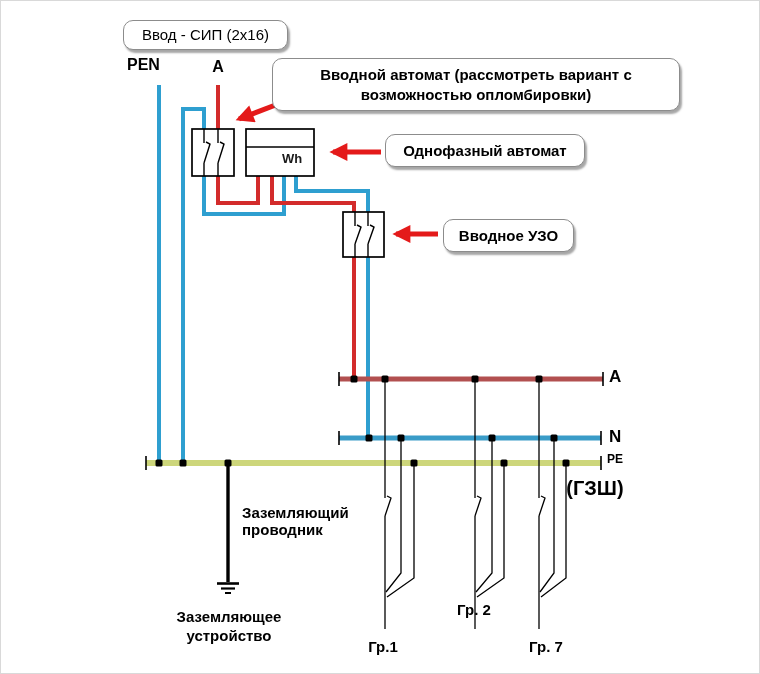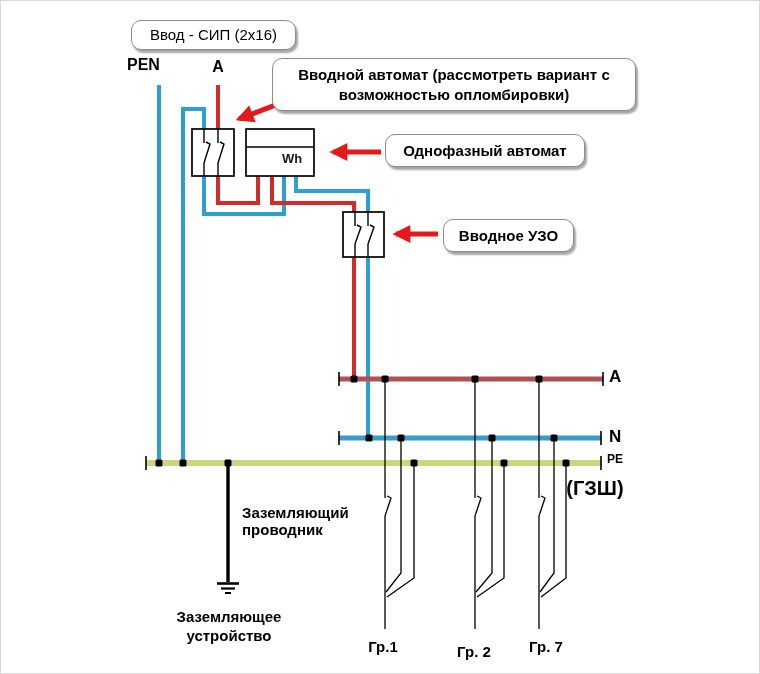--- a/index.html
+++ b/index.html
@@ -133,25 +133,25 @@
         <path d="M354,211 V225 M354,243 V256 M354,243 L360,226 l-4,-2"></path>
         <path d="M367,211 V225 M367,243 V256 M367,243 L373,226 l-4,-2"></path>
       </g>
     </g>
 
     <line x1="298" y1="95" x2="238" y2="118" stroke="var(--arrow)" stroke-width="5" marker-end="url(#arr)"></line>
     <line x1="380" y1="151" x2="332" y2="151" stroke="var(--arrow)" stroke-width="5" marker-end="url(#arr)"></line>
     <line x1="437" y1="233" x2="395" y2="233" stroke="var(--arrow)" stroke-width="5" marker-end="url(#arr)"></line>
   </svg>
 
-  <div class="box title" style="left:122px; top:19px; width:165px; height:30px;margin-left:8px;">
+  <div class="box title" style="left:122px; top:19px; width:165px; height:30px;">
     <span>Ввод - СИП (2x16)</span>
   </div>
 
-  <div class="box" style="left:271px; top:57px; width:364px; height:53px;">
+  <div class="box" style="left:271px; top:57px; width:408px; height:53px;">
     <span>Вводной автомат (рассмотреть вариант с возможностью опломбировки)</span>
   </div>
 
   <div class="box" style="left:384px; top:133px; width:200px; height:33px;">
     <span>Однофазный автомат</span>
   </div>
 
   <div class="box" style="left:442px; top:218px; width:131px; height:33px;">
     <span>Вводное УЗО</span>
   </div>
@@ -163,16 +163,16 @@
 
   <div class="lbl" style="left:608px; top:366px; font-size:17px;">A</div>
   <div class="lbl" style="left:608px; top:426px; font-size:17px;">N</div>
   <div class="lbl" style="left:606px; top:451px; font-size:12px;">PE</div>
   <div class="lbl center" style="left:558px; top:476px; width:72px; font-size:20px;">(ГЗШ)</div>
 
   <div class="lbl small wrap" style="left:241px; top:503px; width:118px; line-height:17px;">Заземляющий проводник</div>
   <div class="lbl small wrap center" style="left:158px; top:606px; width:140px; line-height:19px;">Заземляющее устройство</div>
 
   <div class="lbl small center" style="left:362px; top:637px; width:40px;">Гр.1</div>
-  <div class="lbl small center" style="left:447px; top:600px; width:52px;margin-top:42px;">Гр. 2</div>
+  <div class="lbl small center" style="left:447px; top:600px; width:52px;">Гр. 2</div>
   <div class="lbl small center" style="left:519px; top:637px; width:52px;">Гр. 7</div>
 
 </div>
 
 </body></html>

